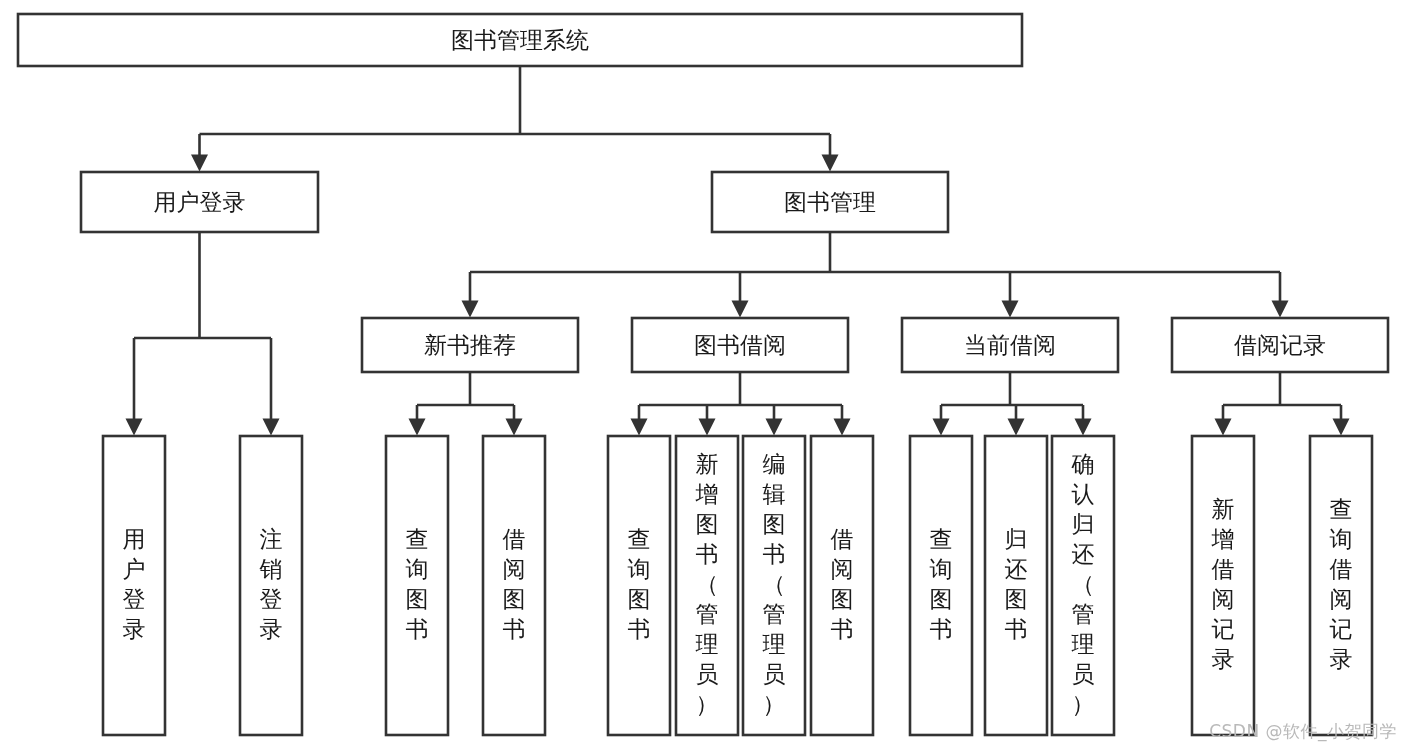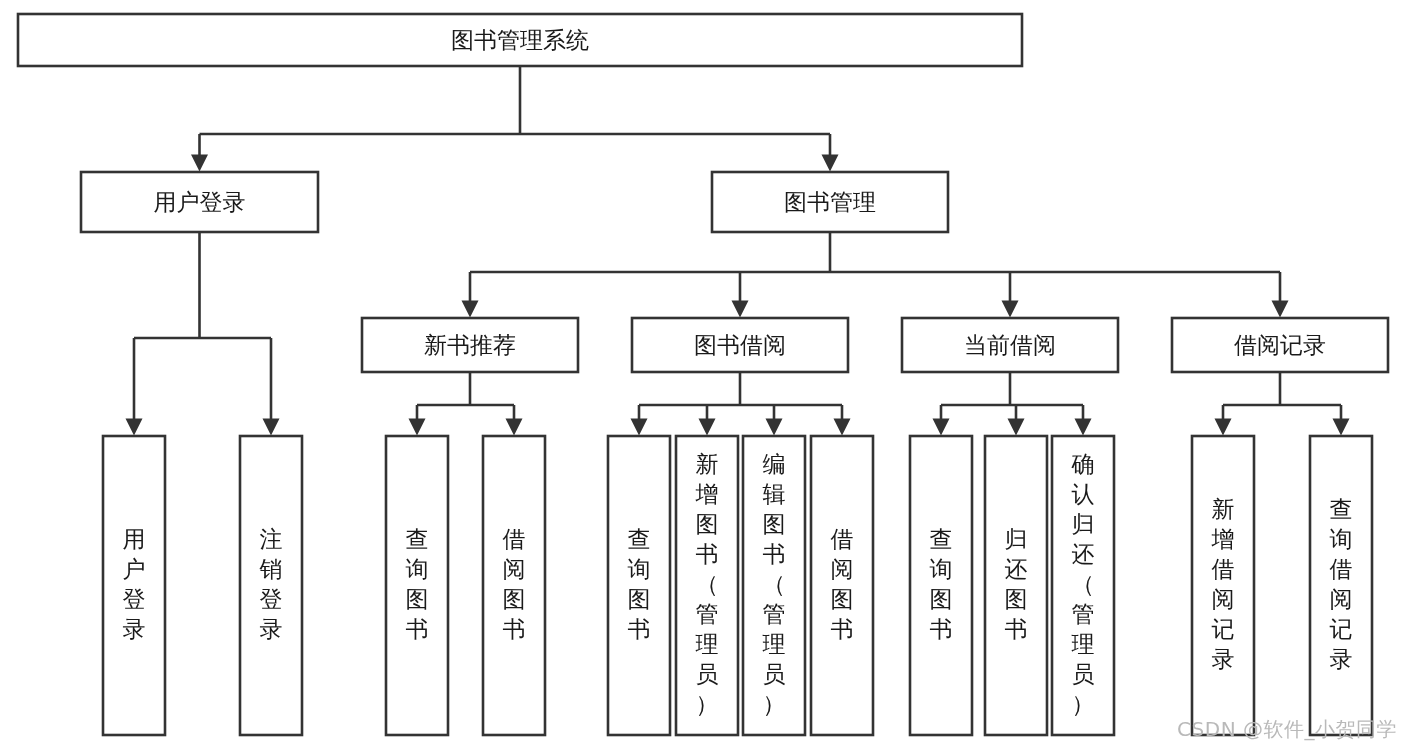--- a/index.html
+++ b/index.html
@@ -53,21 +53,21 @@
   .leaf-label-v {
     fill: #1a1a1a;
     font-family: "DejaVu Sans", "Liberation Sans", sans-serif;
     font-size: 23px;
   }
   .watermark {
     position: absolute;
     right: 8px;
     bottom: 4px;
     font-family: "DejaVu Sans", "Liberation Sans", sans-serif;
-    font-size: 20px;
+    font-size: 17px;
     color: #b9b9b9;
     letter-spacing: 0.5px;
     white-space: nowrap;
     user-select: none;
   }
 </style>
 </head>
 <body>
 
 <div id="diagram-root">

